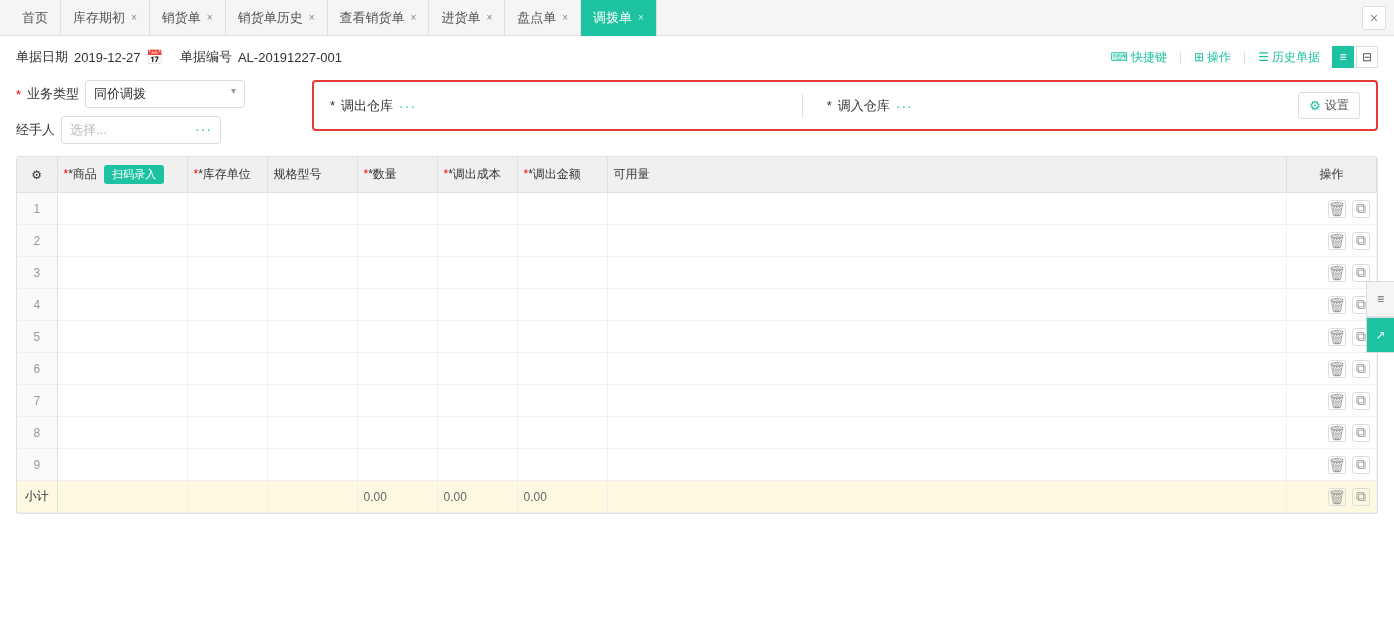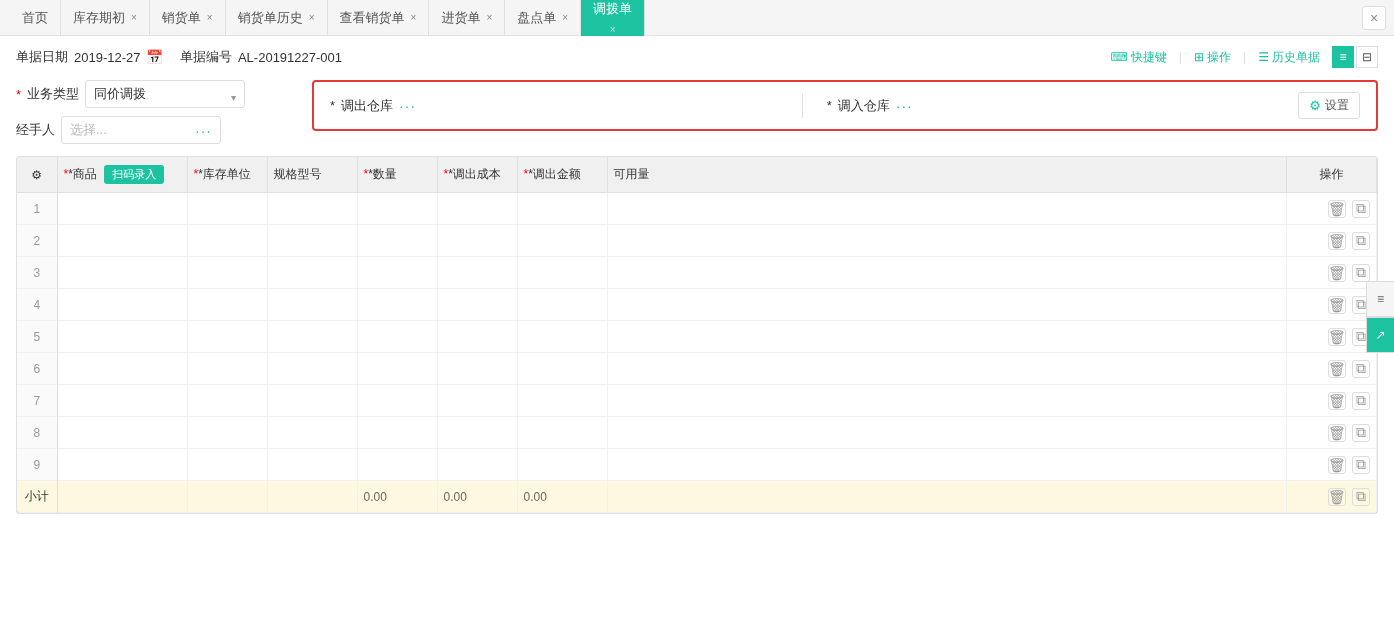--- a/index.html
+++ b/index.html
@@ -26,21 +26,20 @@
       white-space: nowrap;
       border-right: 1px solid #e0e0e0;
       gap: 6px;
     }
     .tab-item:first-child {
       border-right: 1px solid #e0e0e0;
     }
     .tab-item.active {
       background: #1dc3a0;
       color: #fff;
-      flex-direction: column;
     }
     .tab-item .close-icon {
       font-size: 10px;
       opacity: 0.7;
       cursor: pointer;
     }
     .tab-close-btn {
       position: absolute;
       right: 8px;
       top: 50%;
@@ -152,21 +151,21 @@
       color: #f00;
     }
     .form-field label {
       color: #333;
       white-space: nowrap;
       font-size: 13px;
       text-align: right;
     }
     .form-select {
       display: flex;
-      align-items: flex-end;
+      align-items: flex-start;
       border: 1px solid #ddd;
       border-radius: 3px;
       padding: 4px 8px;
       min-width: 160px;
       background: #fff;
       cursor: pointer;
       justify-content: space-between;
       gap: 8px;
     }
     .form-select .arrow {

